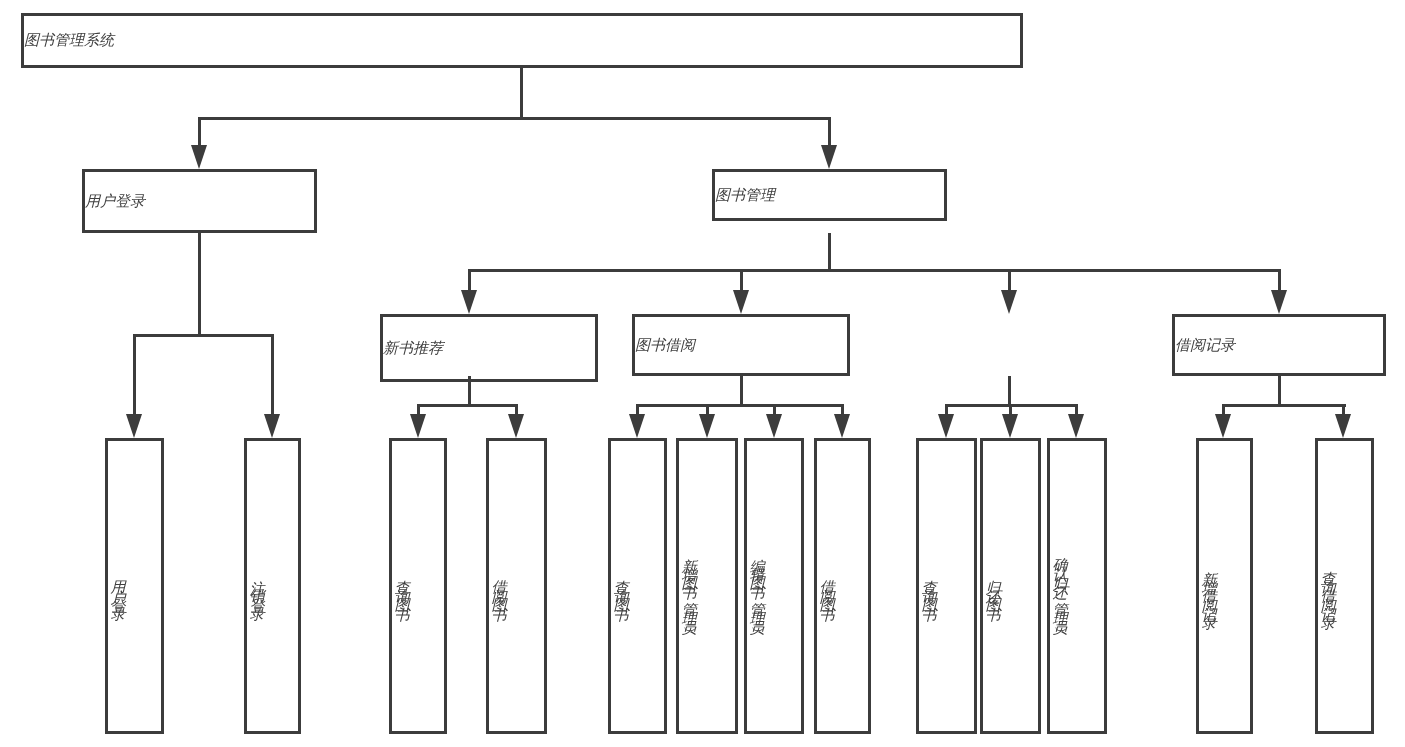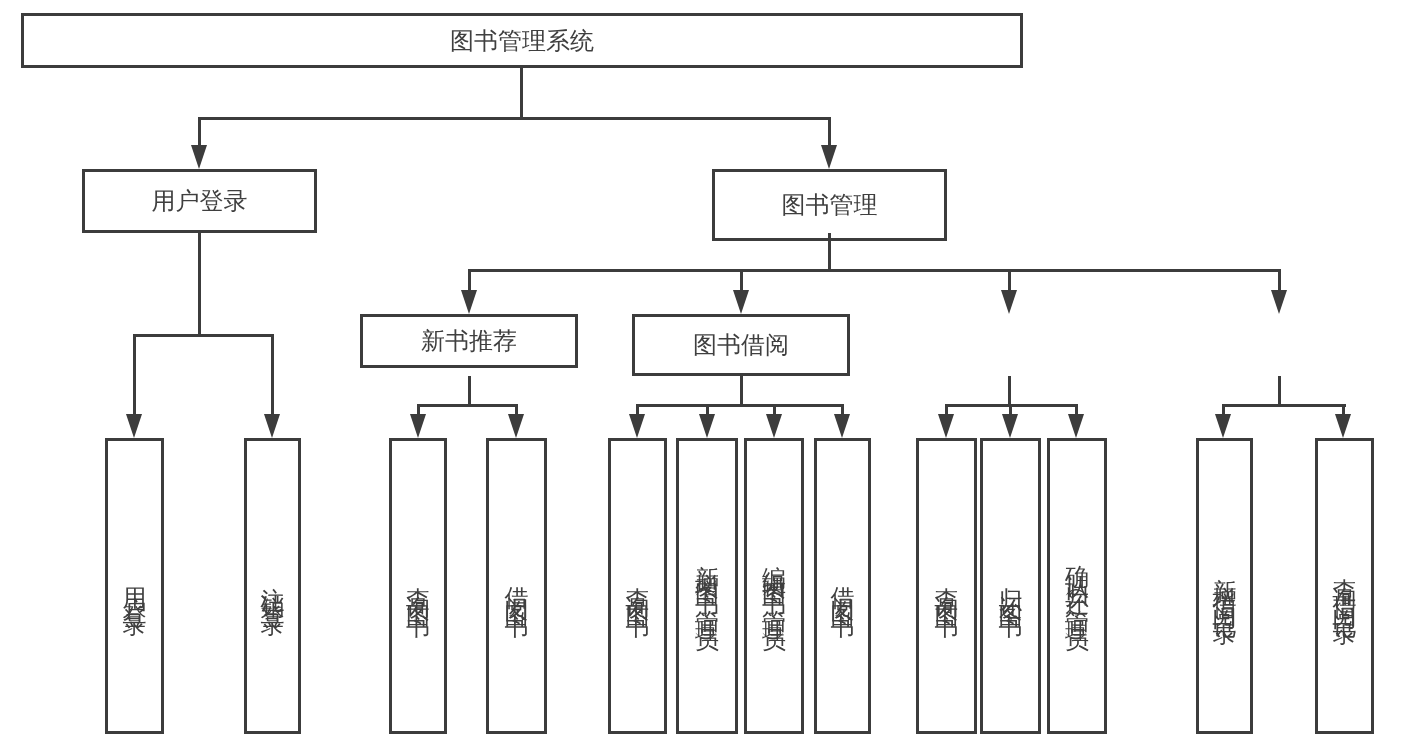--- a/index.html
+++ b/index.html
@@ -17,23 +17,23 @@
     background: var(--bg);
     font-family: "Liberation Sans", sans-serif;
     overflow: hidden;
   }
   .node {
     position: absolute;
     border: 3px solid var(--line);
     background: var(--bg);
     display: flex;
     align-items: center;
-    justify-content: center;
     color: var(--text);
-    font-size: 24px;
+    font-size: 15px;
+    font-style: italic;
   }
   .node-v span {
     writing-mode: vertical-rl;
     text-orientation: mixed;
     letter-spacing: 9px;
     white-space: nowrap;
   }
   .vline, .hline { position: absolute; background: var(--line); }
   .vline { width: 3px; }
   .hline { height: 3px; }
@@ -58,29 +58,32 @@
 
 <div class="canvas">
 
   <div class="node" style="left:21px;top:13px;width:1002px;height:55px">
     <span>图书管理系统</span>
   </div>
 
   <div class="node" style="left:82px;top:169px;width:235px;height:64px">
     <span>用户登录</span>
   </div>
-  <div class="node" style="left:712px;top:169px;width:235px;height:72px">
+  <div class="node" style="left:712px;top:169px;width:235px;height:52px">
     <span>图书管理</span>
   </div>
 
-  <div class="node" style="left:360px;top:314px;width:218px;height:54px">
+  <div class="node" style="left:380px;top:314px;width:218px;height:68px">
     <span>新书推荐</span>
   </div>
   <div class="node" style="left:632px;top:314px;width:218px;height:62px">
     <span>图书借阅</span>
+  </div>
+  <div class="node" style="left:1172px;top:314px;width:214px;height:62px">
+    <span>借阅记录</span>
   </div>
 
   <div class="node node-v" style="left:105px;top:438px;width:59px;height:296px">
     <span>用户登录</span>
   </div>
   <div class="node node-v" style="left:244px;top:438px;width:57px;height:296px">
     <span>注销登录</span>
   </div>
   <div class="node node-v" style="left:389px;top:438px;width:58px;height:296px">
     <span>查询图书</span>

